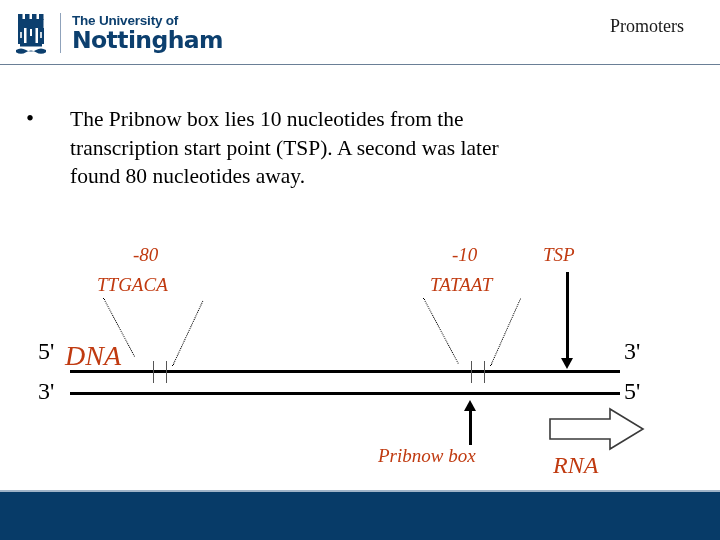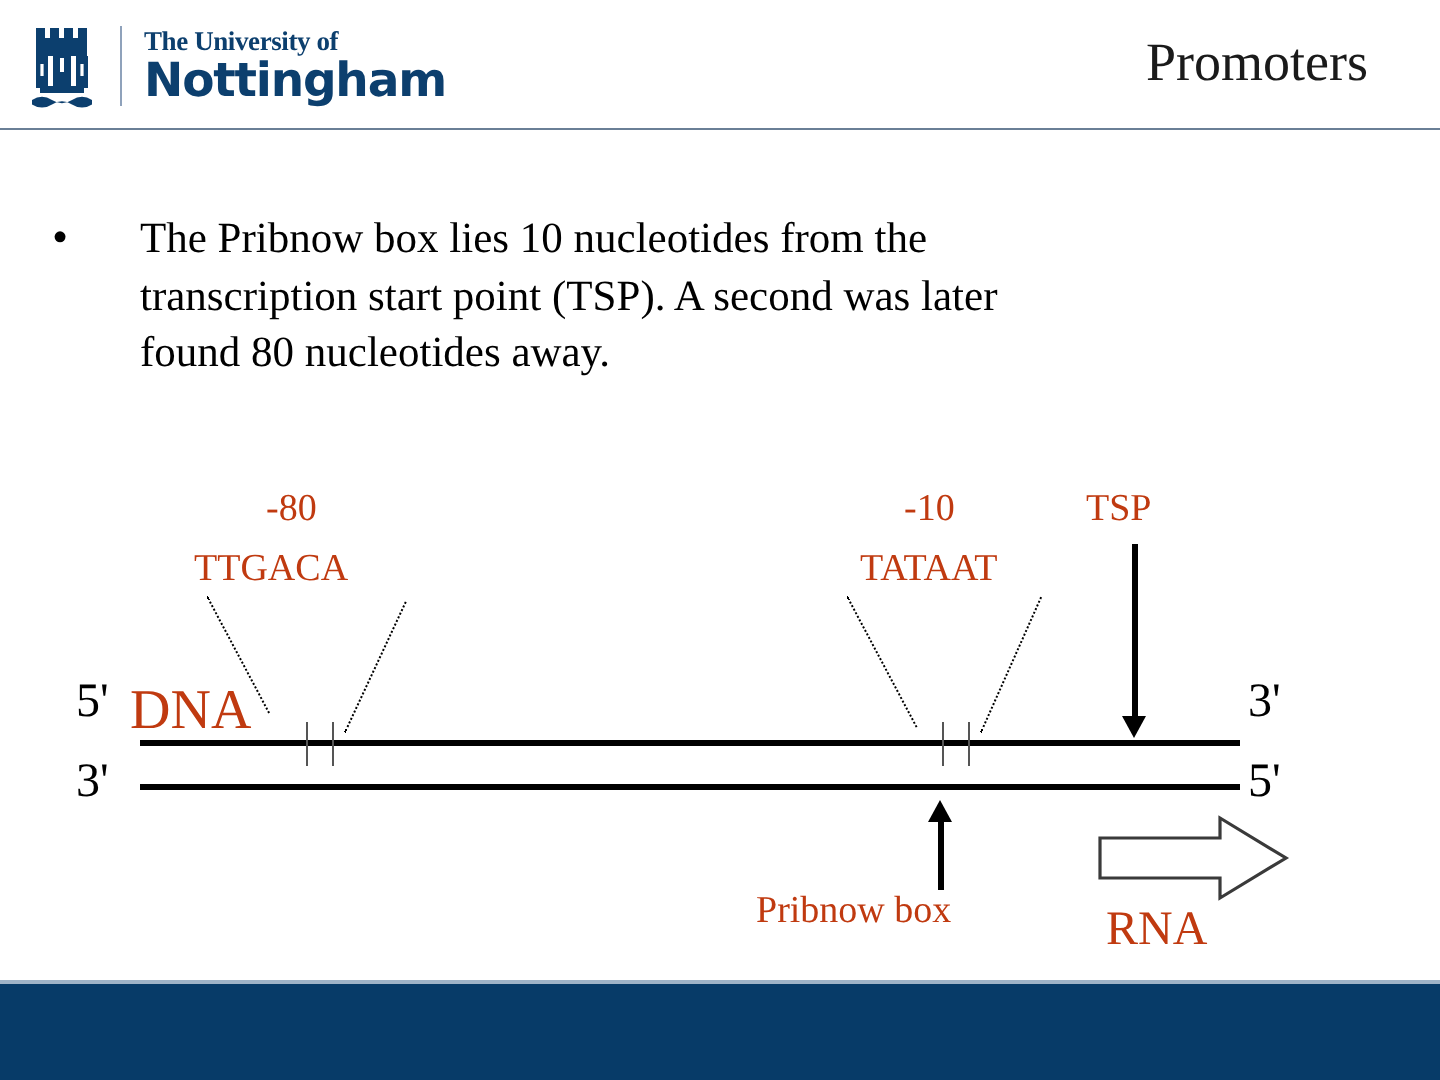--- a/index.html
+++ b/index.html
@@ -48,40 +48,40 @@
     background: #8fa2bb;
     margin: 0 11px 0 10px;
   }
   #wordmark {
     display: flex;
     flex-direction: column;
     justify-content: center;
     line-height: 1;
   }
   #wordmark-top {
-    font-family: Liberation Serif, serif;
+    font-family: Liberation Sans, sans-serif;
     font-size: 13.5px;
     font-weight: 700;
     color: #0c3f6e;
     letter-spacing: -0.2px;
   }
   #wordmark-bottom {
     font-family: "DejaVu Sans", sans-serif;
     font-size: 23.5px;
     font-weight: 700;
     color: #0c3f6e;
     letter-spacing: -0.6px;
     margin-top: 1px;
   }
   #slide-title {
     position: absolute;
     right: 36px;
     top: 16px;
     font-family: "Liberation Serif", serif;
-    font-size: 27px;
+    font-size: 18px;
     color: #1a1a1a;
     white-space: nowrap;
   }
   #header-rule {
     position: absolute;
     left: 0;
     top: 64px;
     width: 720px;
     height: 1px;
     background: #6a7f96;
@@ -118,20 +118,21 @@
     top: 230px;
     width: 720px;
     height: 260px;
   }
   .dg-label {
     position: absolute;
     font-family: "Liberation Serif", serif;
     color: #c03a10;
     white-space: nowrap;
     font-size: 19px;
+    font-style: italic;
   }
   .dg-black {
     position: absolute;
     font-family: "Liberation Serif", serif;
     color: #000;
     white-space: nowrap;
     font-size: 24px;
   }
   .dna-line {
     position: absolute;

